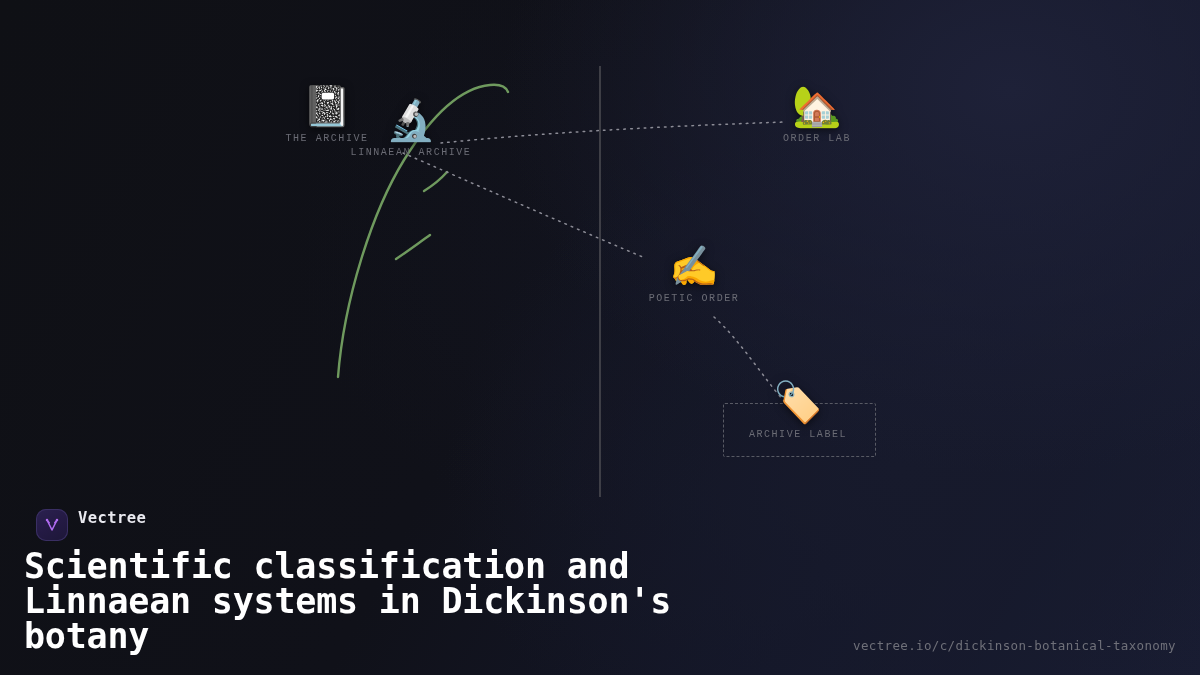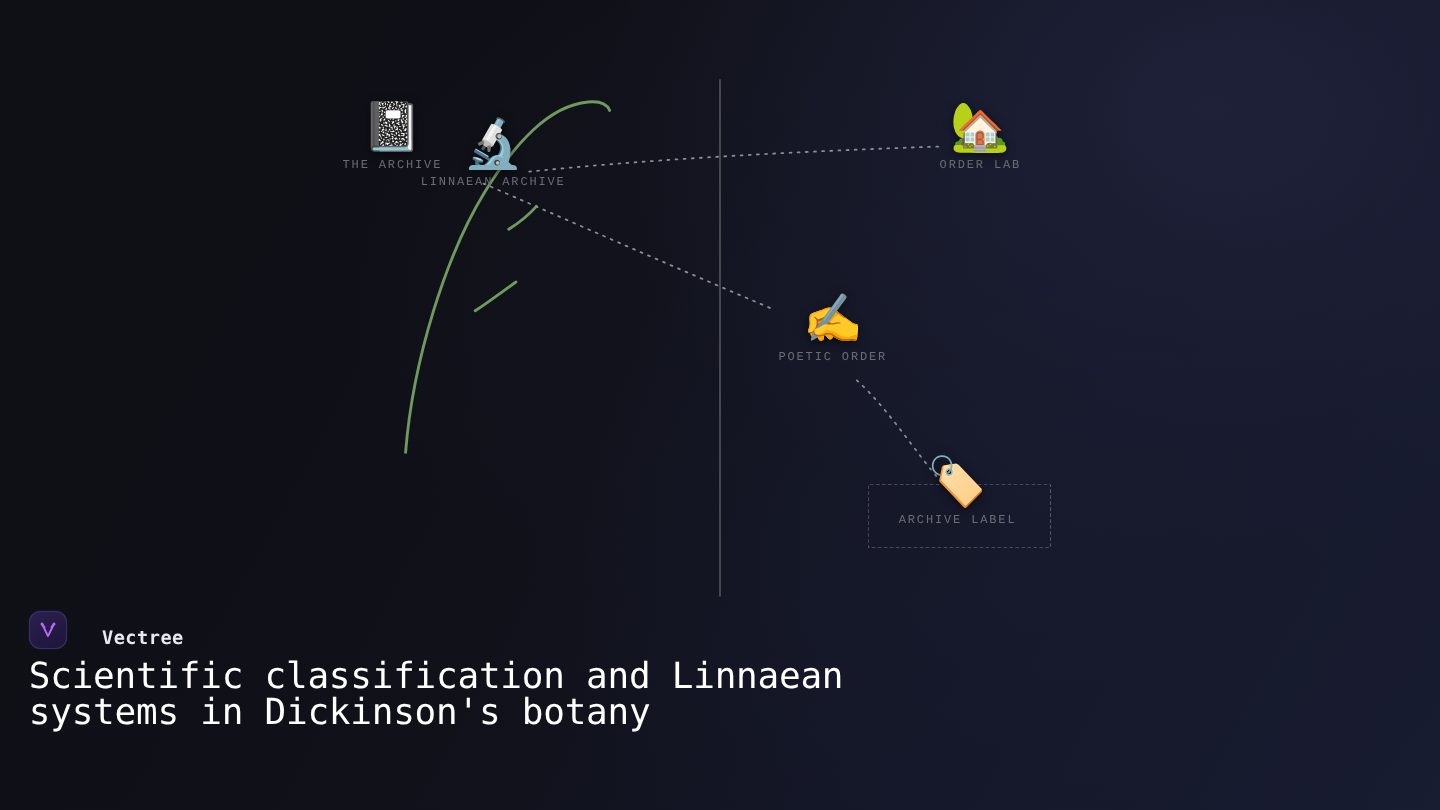--- a/index.html
+++ b/index.html
@@ -62,25 +62,25 @@
   
   .footer {
     position: absolute;
     left: 0;
     right: 0;
     bottom: 0;
     height: 178px;
   }
   .brand {
     position: absolute;
-    left: 24px;
+    left: 36px;
     top: 12px;
     display: flex;
-    align-items: flex-end;
-    gap: 29px;
+    align-items: flex-start;
+    gap: 10px;
   }
   .brand-mark {
     width: 32px;
     height: 32px;
     border-radius: 10px;
     background: linear-gradient(150deg, #2b2150 0%, #241a44 50%, #1d1738 100%);
     box-shadow: inset 0 0 0 1px #3a2f63;
     display: flex;
     align-items: center;
     justify-content: center;
@@ -90,22 +90,22 @@
     font-weight: bold;
     color: #e9e9ef;
     letter-spacing: .4px;
   }
   .headline {
     position: absolute;
     left: 24px;
     top: 52px;
     width: 760px;
     margin: 0;
-    font-size: 30px;
-    font-weight: normal;
+    font-size: 35px;
+    font-weight: bold;
     line-height: 1.0;
     color: #ffffff;
     letter-spacing: -0.2px;
   }
   .url {
     position: absolute;
     right: 24px;
     bottom: 22px;
     font-size: 12.5px;
     letter-spacing: .35px;
@@ -175,16 +175,17 @@
           <path d="M18 6 L15.4 9.2"></path>
           <circle cx="6" cy="6" r="1.5" fill="#b06cf0" stroke="none"></circle>
           <circle cx="18" cy="6" r="1.5" fill="#b06cf0" stroke="none"></circle>
         </svg>
       </span>
       <span class="brand-name">Vectree</span>
     </div>
 
     <h1 class="headline">Scientific classification and Linnaean systems in Dickinson's botany</h1>
 
+    <div class="url">vectree.io/c/dickinson-botanical-taxonomy</div>
 
   </div>
 
 </div>
 
 </body></html>

